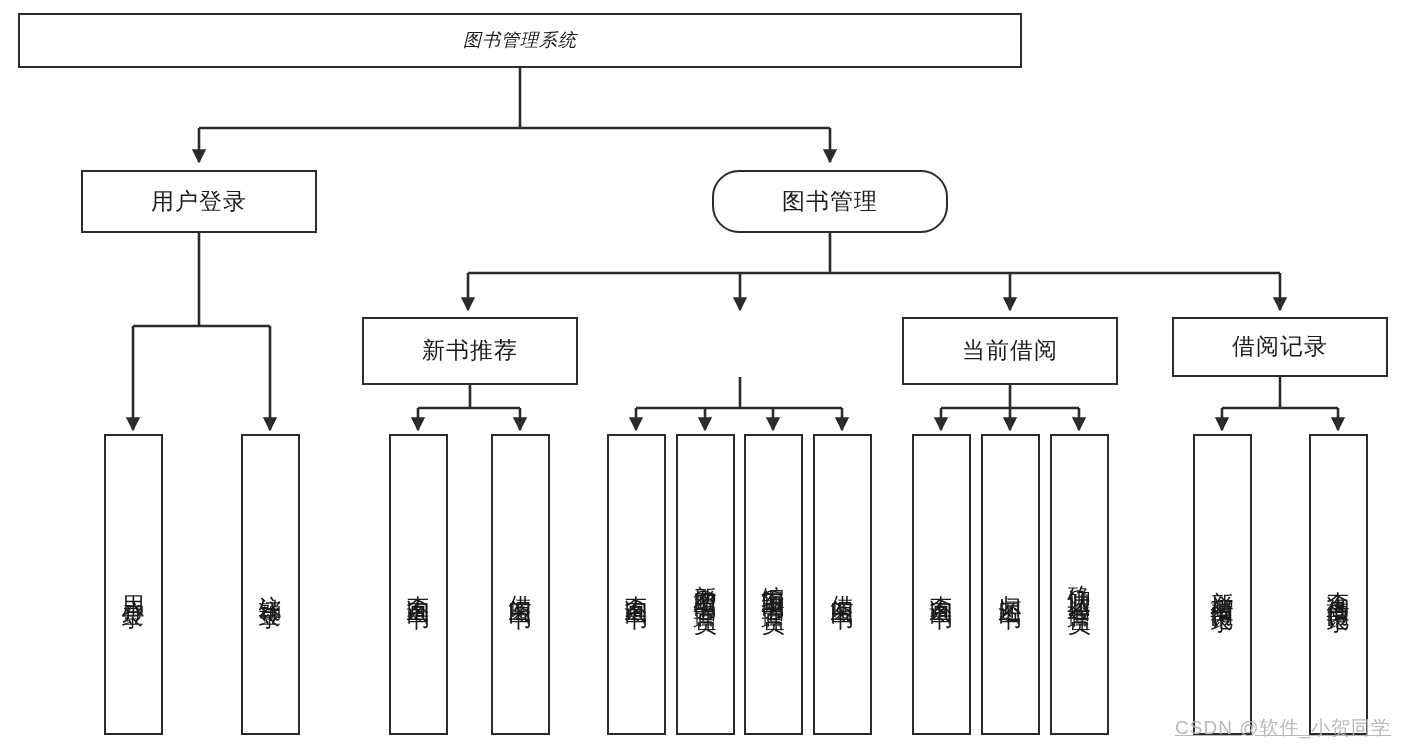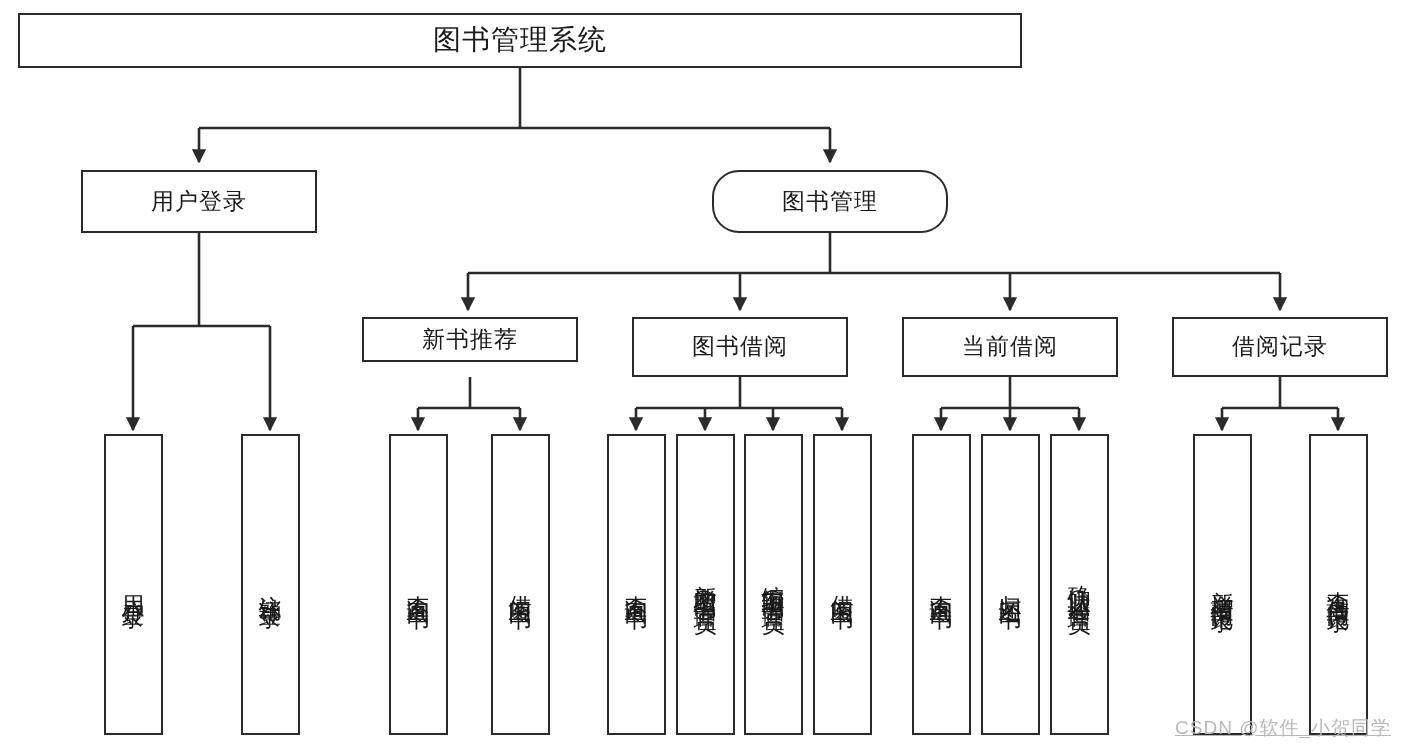--- a/index.html
+++ b/index.html
@@ -32,21 +32,22 @@
     align-items: center;
     justify-content: center;
     color: #1a1a1a;
   }
   .node.horiz {
     font-size: 23px;
     letter-spacing: 1px;
     line-height: 1.1;
   }
   .node.root {
-    font-size: 28px;
+    font-size: 18px;
+    font-style: italic;
   }
   .node.leaf {
     font-size: 23px;
     padding: 6px 0;
   }
   .vtext {
     writing-mode: vertical-rl;
     text-orientation: upright;
     letter-spacing: 4px;
     line-height: 1.05;
@@ -125,29 +126,26 @@
   </div>
 
   <div class="node horiz" style="left:81px; top:170px; width:236px; height:63px;">
     <span>用户登录</span>
   </div>
 
   <div class="node horiz" style="left:712px; top:170px; width:236px; height:63px;border-radius:27px;">
     <span>图书管理</span>
   </div>
 
-  <div class="node horiz" style="left:362px; top:317px; width:216px; height:45px;">
+  <div class="node horiz" style="left:362px; top:317px; width:216px; height:68px;">
     <span>新书推荐</span>
   </div>
 
-  <div class="node horiz" style="left:632px; top:317px; width:216px; height:60px;">
-    <span>图书借阅</span>
-  </div>
-
-  <div class="node horiz" style="left:902px; top:317px; width:216px; height:60px;">
+
+  <div class="node horiz" style="left:902px; top:317px; width:216px; height:68px;">
     <span>当前借阅</span>
   </div>
 
   <div class="node horiz" style="left:1172px; top:317px; width:216px; height:60px;justify-content:center;">
     <span>借阅记录</span>
   </div>
 
   <div class="node leaf" style="left:104px; top:434px; width:59px; height:301px;">
     <span class="vtext">用户登录</span>
   </div>

